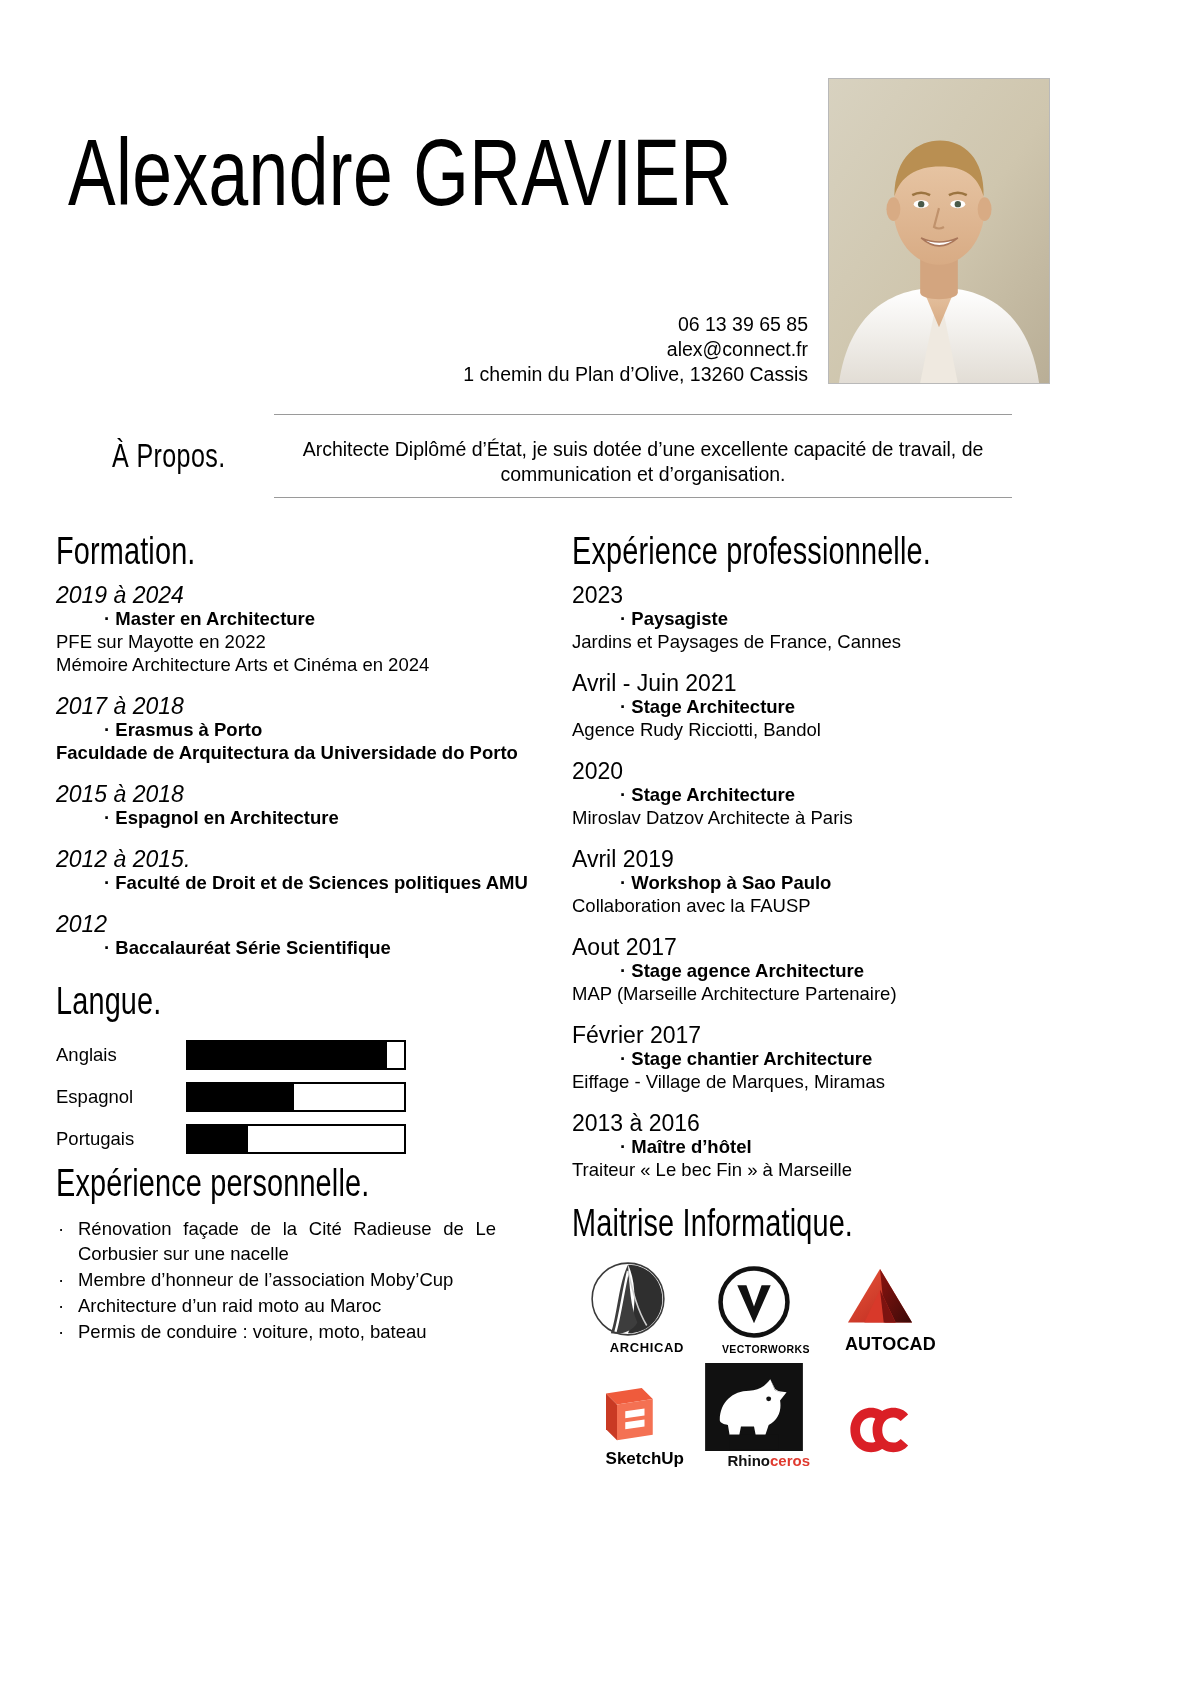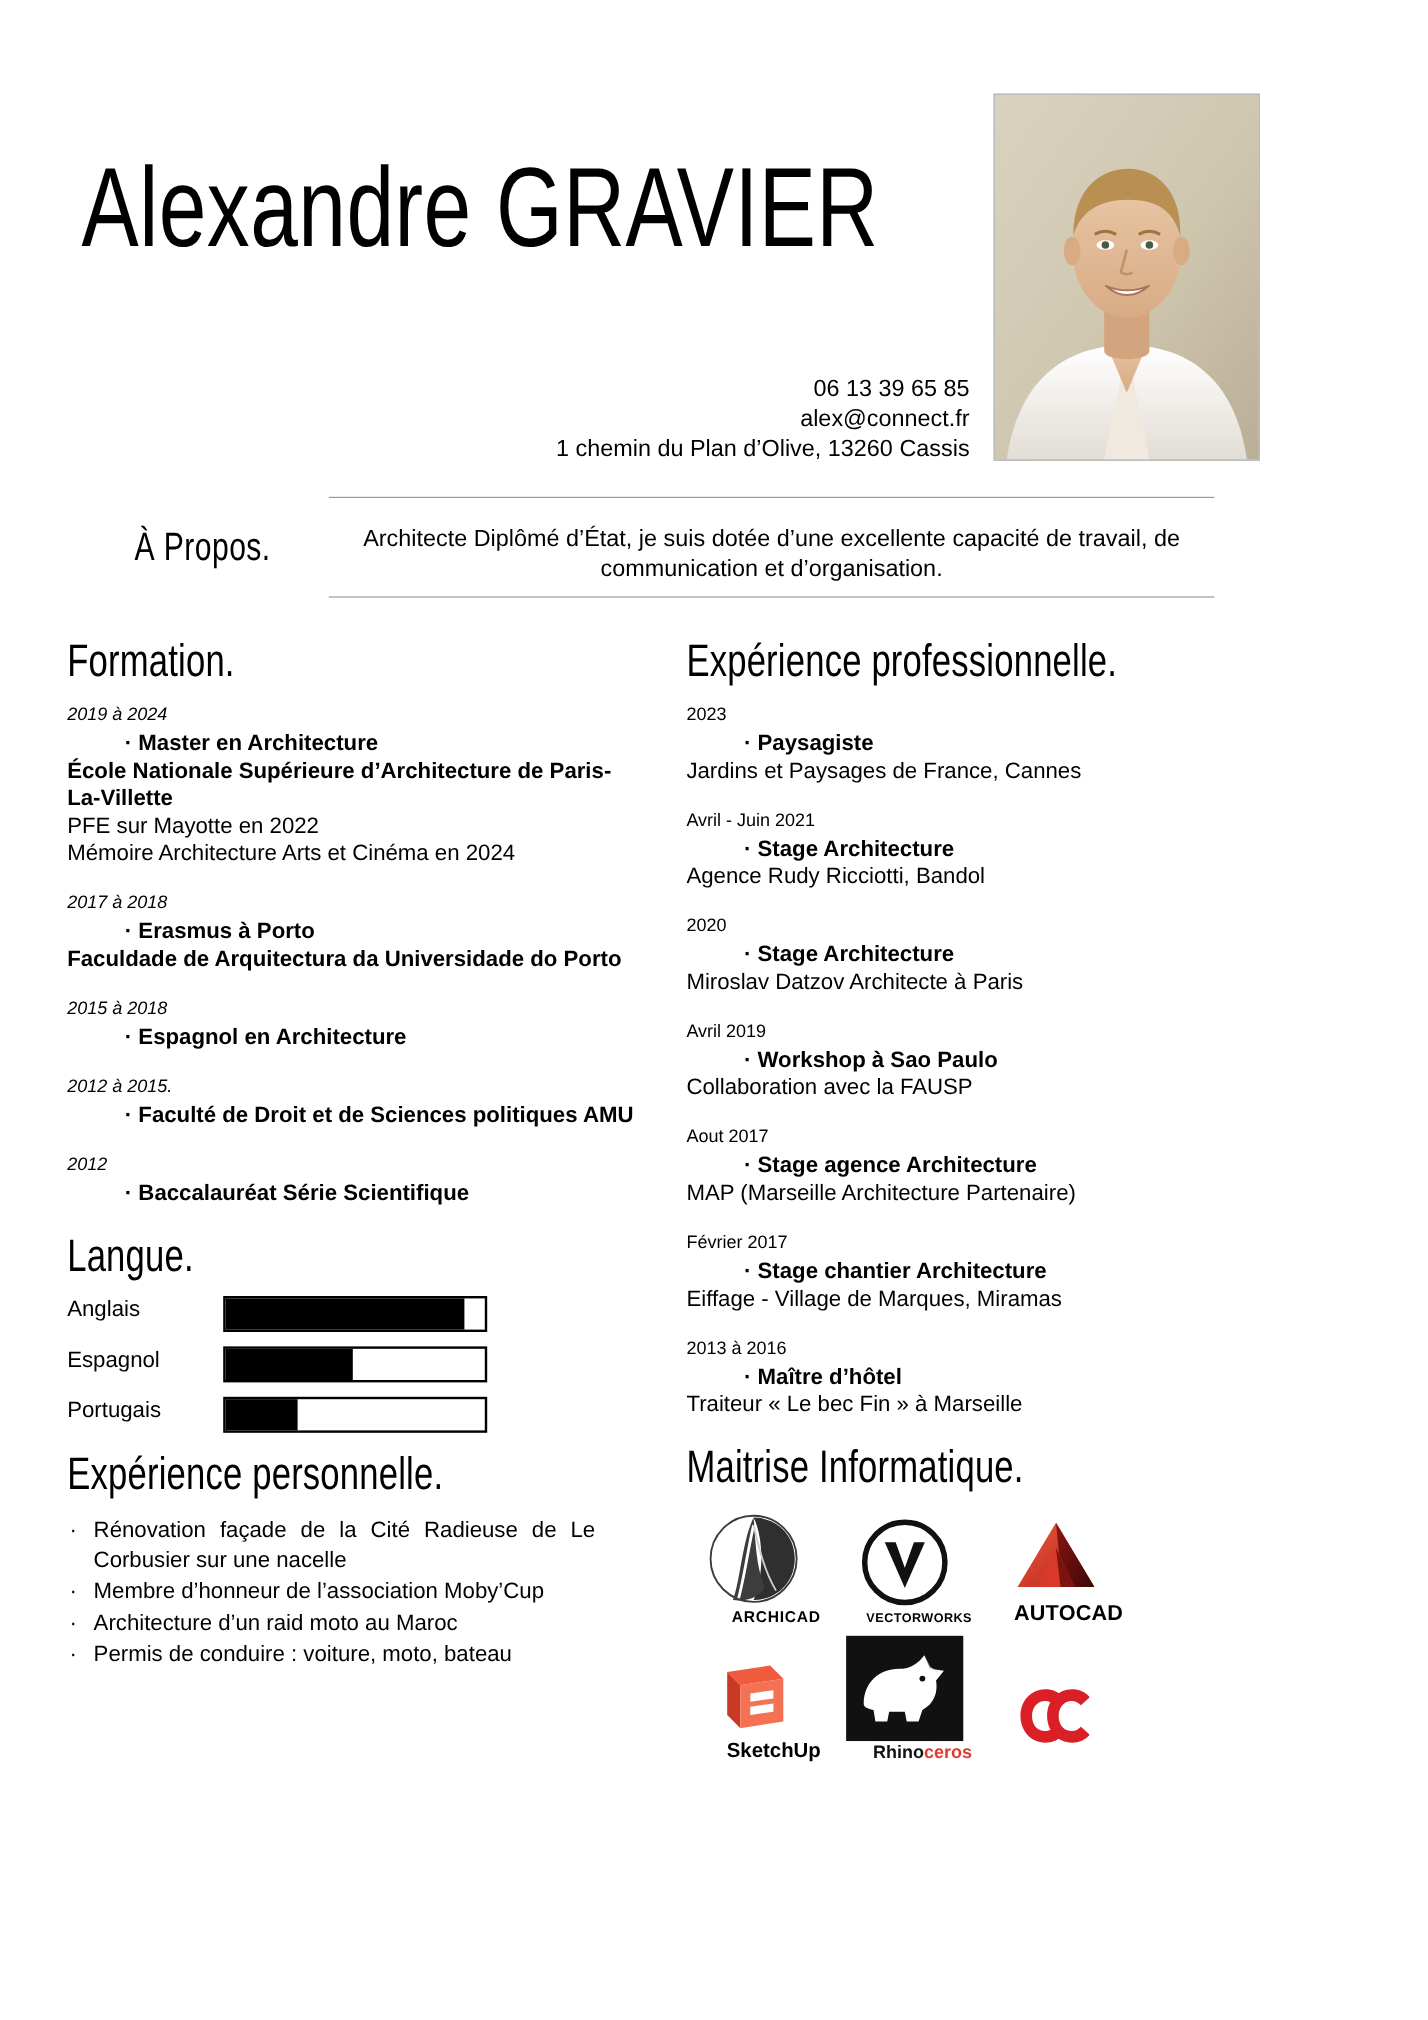--- a/index.html
+++ b/index.html
@@ -108,21 +108,21 @@
   h2.sect {
     margin: 0 0 10px 0;
     font-size: 38px;
     line-height: 46px;
     font-weight: 400;
   }
   h2.sect .cond { letter-spacing: 0.2px; }
 
   .entry { margin-bottom: 19px; }
   .entry .date {
-    font-size: 15px;
+    font-size: 23px;
     line-height: 23px;
     font-style: italic;
   }
   .entry .date.plain { font-style: normal; }
   .entry .title {
     font-size: 18.5px;
     line-height: 23px;
     font-weight: bold;
     margin-left: 48px;
   }
@@ -134,21 +134,21 @@
   .entry .note {
     font-size: 18.5px;
     line-height: 23px;
     font-weight: normal;
   }
 
   
   .langue-head { margin-top: 26px; }
   .lang-row {
     display: flex;
-    align-items: flex-start;
+    align-items: center;
     height: 42px;
   }
   .lang-name {
     width: 130px;
     font-size: 18.5px;
     line-height: 22px;
   }
   .lang-bar {
     width: 220px;
     height: 30px;
@@ -269,21 +269,20 @@
 
   <div class="col-left">
 
     <h2 class="sect">
       <span class="cond">Formation.</span>
     </h2>
 
     <div class="entry">
       <div class="date">2019 à 2024</div>
       <div class="title">·  Master en Architecture</div>
-      <div class="org">École Nationale Supérieure d’Architecture de Paris-La-Villette</div>
       <div class="note">PFE sur Mayotte en 2022</div>
       <div class="note">Mémoire Architecture Arts et Cinéma en 2024</div>
     </div>
 
     <div class="entry">
       <div class="date">2017 à 2018</div>
       <div class="title">·  Erasmus à Porto</div>
       <div class="org">Faculdade de Arquitectura da Universidade do Porto</div>
     </div>
 

